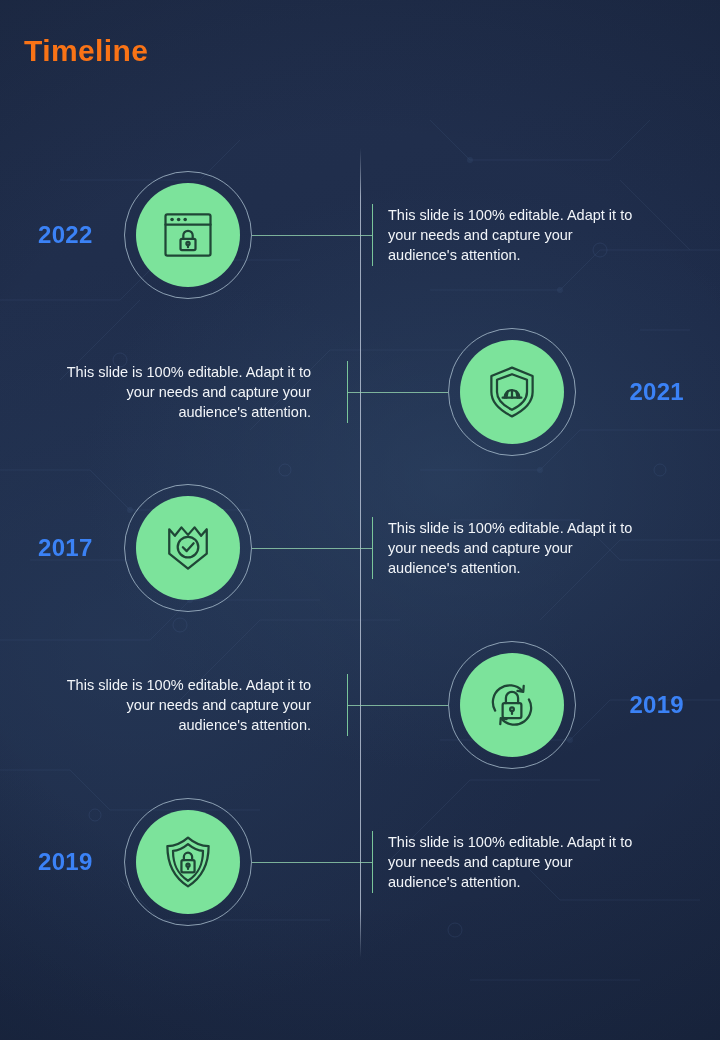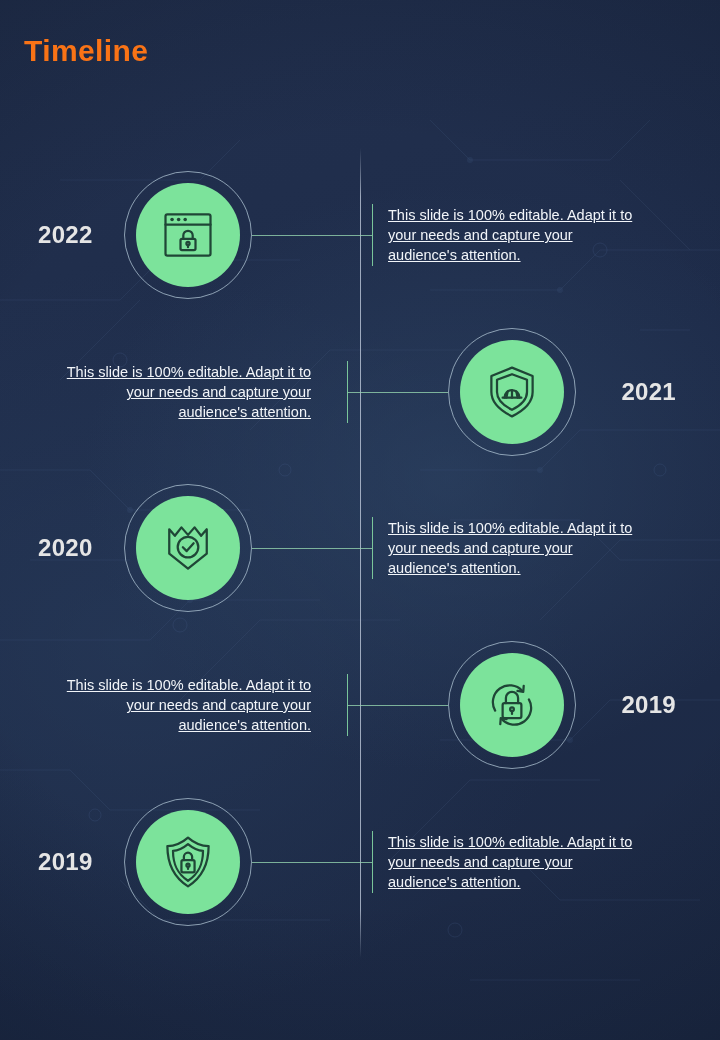--- a/index.html
+++ b/index.html
@@ -42,25 +42,25 @@
        rgba(206,216,232,.72) 6%,
        rgba(206,216,232,.72) 94%,
        rgba(206,216,232,0) 100%);
   }
 
   
   .row{ position:absolute; left:0; width:720px; height:140px; }
 
   .year{
     position:absolute; top:50%; transform:translateY(-50%);
-    font-size:24px; font-weight:bold; color:#e5e5e5;
+    font-size:24px; font-weight:bold; color:#3b82f6;
     letter-spacing:.3px; white-space:nowrap;
   }
   .row.left  .year{ left:38px;  text-align:left; }
-  .row.right .year{ right:44px; text-align:left; }
+  .row.right .year{ right:36px; text-align:left; }
 
   
   .node{
     position:absolute; top:50%; transform:translateY(-50%);
     width:128px; height:128px;
   }
   .row.left  .node{ left:124px; }
   .row.right .node{ left:448px; }
 
   .node .ring{
@@ -91,21 +91,20 @@
     background:rgba(126,206,158,.95);
   }
   .row.left  .accent{ left:372px; }
   .row.right .accent{ left:347px; }
 
   
   .desc{
     position:absolute; top:50%; transform:translateY(-50%);
     font-size:14.5px; line-height:20px; color:#f2f5f9;
     width:248px;
-    text-decoration:underline;
   }
   .row.left  .desc{ left:388px; text-align:left; }
   .row.right .desc{ left:63px;  width:248px; text-align:right; }
 </style>
 </head>
 <body>
 
 <div class="bg-base"></div>
 
 <svg class="bg-circuit" viewBox="0 0 720 1040" preserveAspectRatio="none">
@@ -199,21 +198,21 @@
         <path d="M36.6 31.4 L38 38"></path>
       </svg>
     </div>
   </div>
   <div class="conn"></div>
   <div class="accent"></div>
   <div class="desc">This slide is 100% editable. Adapt it to your needs and capture your audience's attention.</div>
 </div>
 
 <div class="row left" style="top:478px;">
-  <div class="year">2020</div>
+  <div class="year">2017</div>
   <div class="node">
     <div class="ring"></div>
     <div class="disc">
       <svg viewBox="0 0 64 64" fill="none" stroke="#1f4636" stroke-width="2.4" stroke-linecap="round" stroke-linejoin="round">
         <path d="M12 12 L18 19 L25 10 L32 18 L39 10 L46 19 L52 12 V38 L32 54 L12 38 Z"></path>
         <circle cx="32" cy="31" r="11"></circle>
         <path d="M26.5 31.2 L30.6 35.3 L38 27"></path>
       </svg>
     </div>
   </div>

